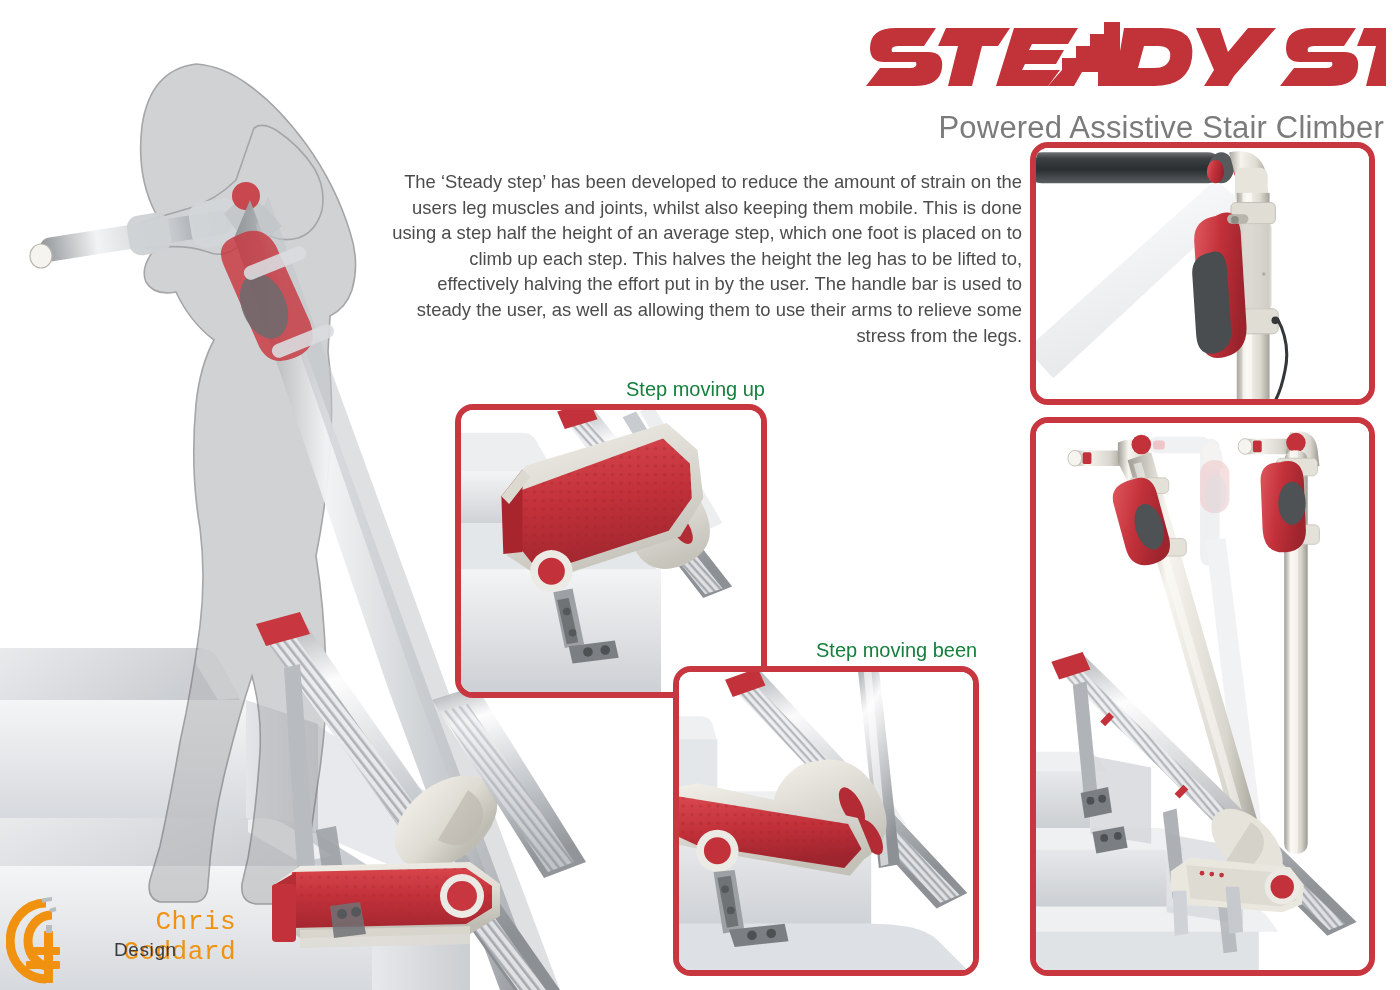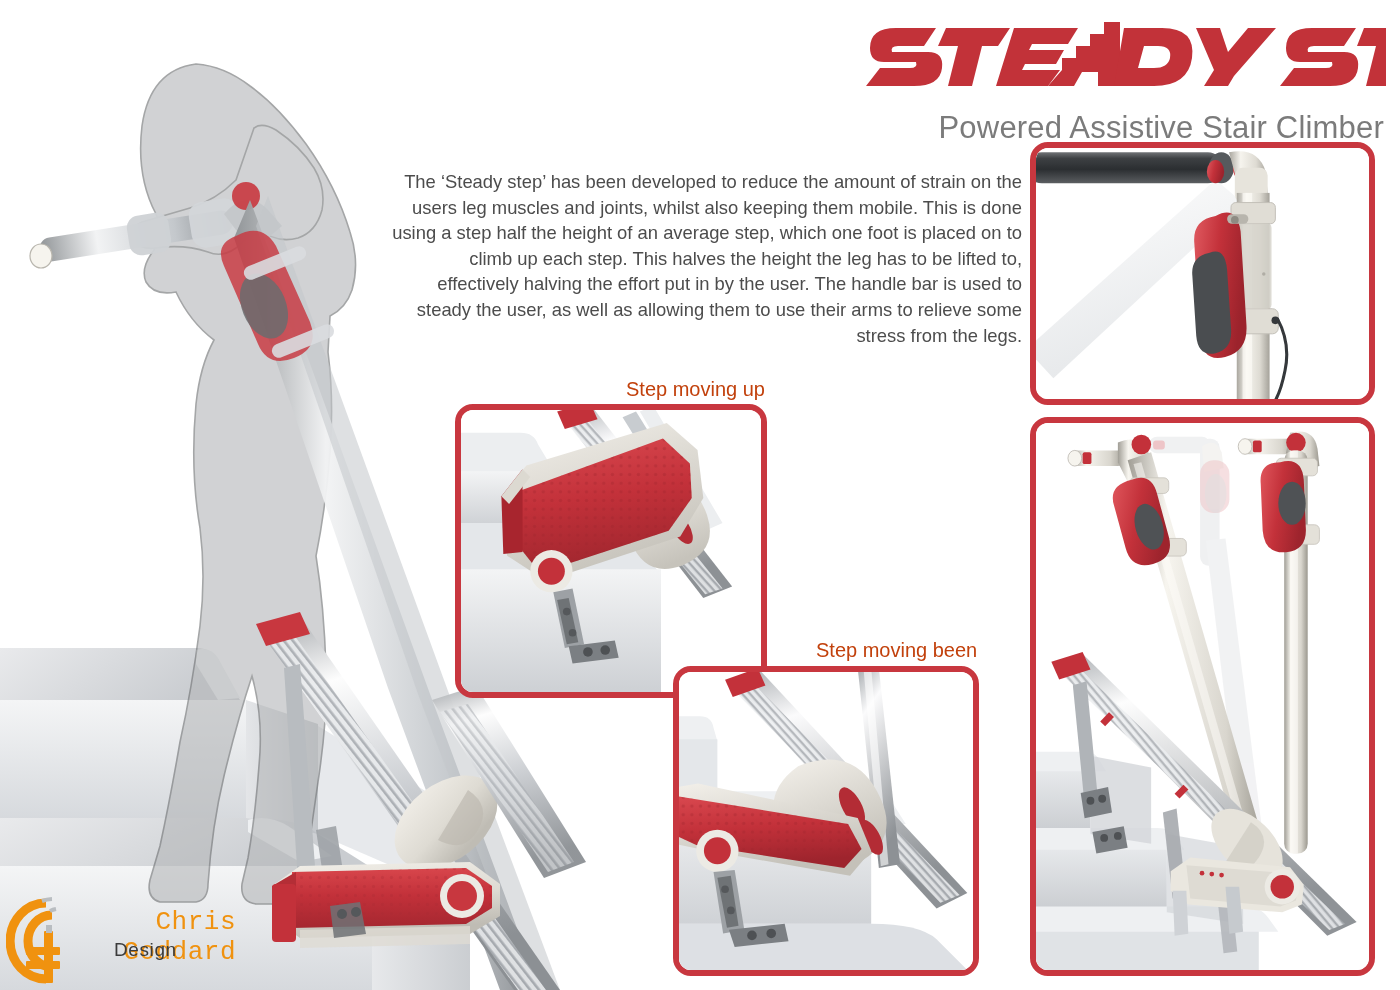--- a/index.html
+++ b/index.html
@@ -34,21 +34,21 @@
     position: absolute;
     border: 6px solid #c8373f;
     border-radius: 18px;
     background: #ffffff;
     overflow: hidden;
   }
   .panel > svg { display:block; width:100%; height:100%; }
 
   .panel-label {
     position: absolute;
-    font-size: 20px; color: #c2410c; white-space: nowrap;
+    font-size: 20px; color: #15803d; white-space: nowrap;
     font-family: "Liberation Sans", sans-serif;
   }
 
   #panel-step-up   { left: 455px; top: 404px;  width: 312px; height: 294px; z-index: 6; }
   #label-step-up   { left: 626px; top: 378px;  z-index: 9; }
   #panel-step-down { left: 673px; top: 666px;  width: 306px; height: 310px; z-index: 7; }
   #label-step-down { left: 816px; top: 639px;  z-index: 9; }
   #panel-handle    { left: 1030px; top: 142px; width: 345px; height: 263px; z-index: 5; }
   #panel-angles    { left: 1030px; top: 417px; width: 345px; height: 559px; z-index: 5; }
 

